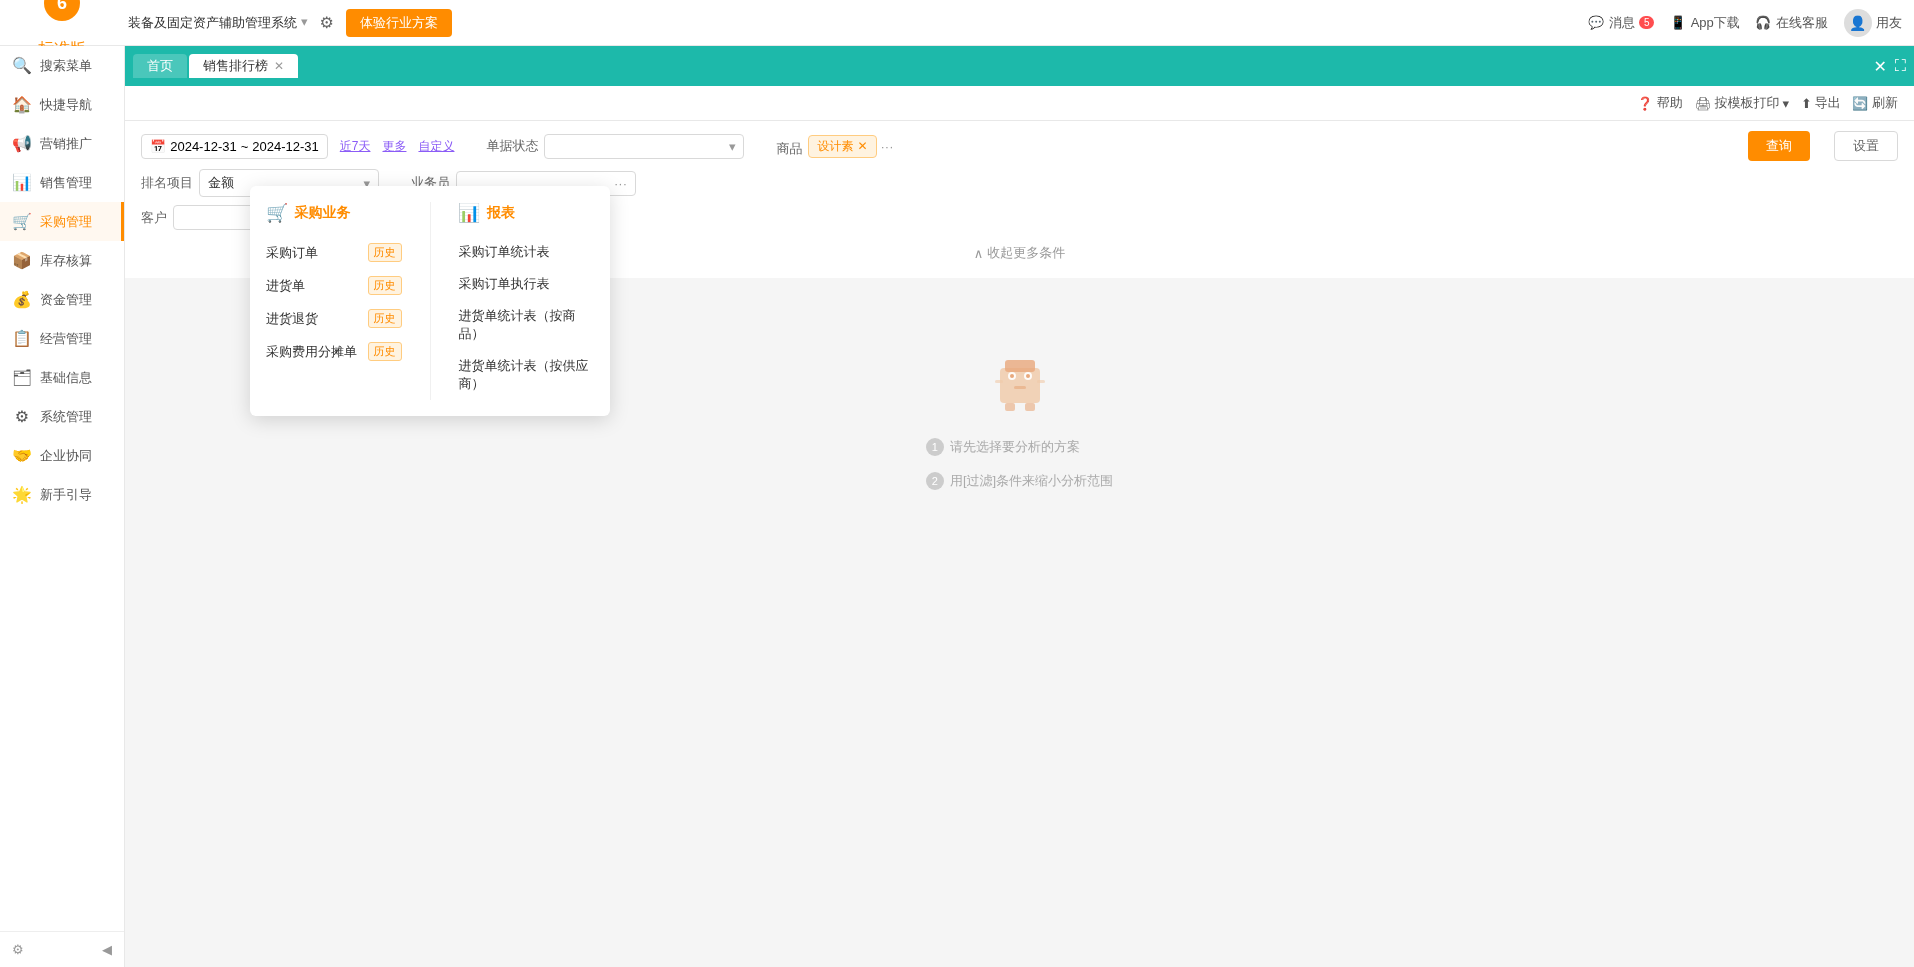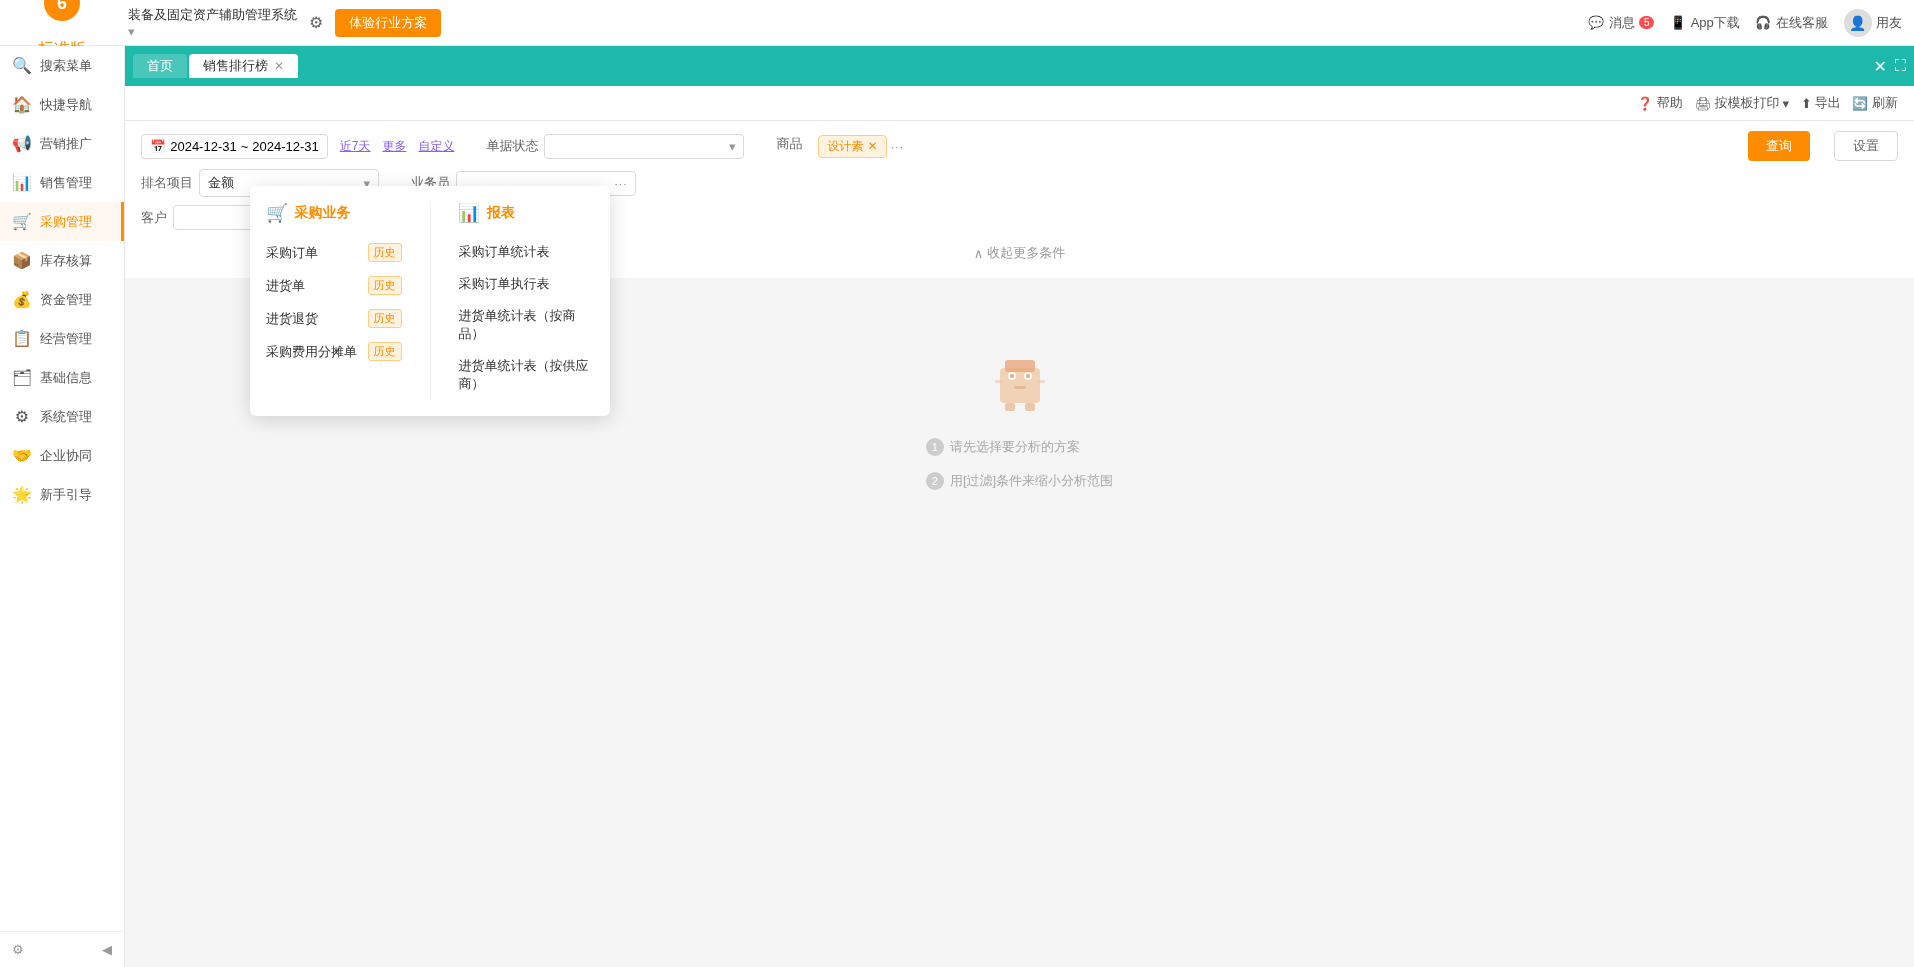--- a/index.html
+++ b/index.html
@@ -9,21 +9,21 @@
     .app-container { display: flex; flex-direction: column; height: 967px; width: 1914px; }
     .top-bar { height: 46px; background: #fff; display: flex; align-items: center; padding: 0 12px; border-bottom: 1px solid #e8e8e8; flex-shrink: 0; }
     .main-area { display: flex; flex: 1; overflow: hidden; }
     .sidebar { width: 125px; background: #fff; border-right: 1px solid #e8e8e8; display: flex; flex-direction: column; flex-shrink: 0; }
     .content-area { flex: 1; display: flex; flex-direction: column; overflow: hidden; }
     .tab-bar { height: 40px; background: #1db9aa; display: flex; align-items: center; padding: 0 8px; }
     .main-content { flex: 1; background: #f5f5f5; overflow: auto; position: relative; }
 
     
     .logo-area { display: flex; flex-direction: column; align-items: center; width: 100px; margin-right: 16px; cursor: pointer; }
-    .top-bar-title { display: flex; align-items: flex-start; font-size: 13px; color: #333; flex-direction: column; }
+    .top-bar-title { display: flex; align-items: flex-start; font-size: 13px; color: #333; }
     .top-bar-title span { margin-right: 4px; }
     .top-bar-title .chevron { color: #999; cursor: pointer; }
     .top-bar-settings { margin-left: 8px; color: #666; cursor: pointer; font-size: 16px; }
     .industry-btn { margin-left: 12px; background: #ff8c00; color: #fff; border: none; border-radius: 4px; padding: 5px 14px; font-size: 13px; cursor: pointer; }
     .top-bar-right { margin-left: auto; display: flex; align-items: center; gap: 16px; }
     .top-bar-right-item { display: flex; align-items: center; gap: 4px; color: #555; cursor: pointer; font-size: 13px; }
     .top-bar-right-item .badge { background: #ff4d4f; color: white; border-radius: 8px; font-size: 10px; padding: 1px 5px; }
     .user-avatar { width: 28px; height: 28px; background: #ddd; border-radius: 50%; display: flex; align-items: center; justify-content: center; color: #666; font-size: 14px; }
     .sidebar-logo-icon { width: 36px; height: 36px; background: #ff8c00; border-radius: 50%; display: flex; align-items: center; justify-content: center; color: white; font-size: 18px; font-weight: bold; }
     .sidebar-logo-label { font-size: 16px; color: #ff8c00; margin-top: 18px; }
@@ -238,21 +238,21 @@
             <span class="date-range-more">自定义</span>
 
             <div style="display:flex;align-items:center;gap:6px;margin-left:20px;">
               <span class="filter-label">单据状态</span>
               <div class="filter-input" style="min-width:200px;cursor:pointer;display:flex;align-items:center;justify-content:space-between;">
                 <span></span>
                 <span style="color:#999;">▾</span>
               </div>
             </div>
 
-            <div style="display:flex;align-items:flex-start;gap:16px;margin-left:20px;">
+            <div style="display:flex;align-items:flex-end;gap:6px;margin-left:20px;">
               <span class="filter-label">商品</span>
               <div style="display:flex;align-items:center;gap:4px;">
                 <div class="filter-tag">
                   <span>设计素</span>
                   <span class="rm">✕</span>
                 </div>
                 <span class="filter-dots">···</span>
               </div>
             </div>
 

